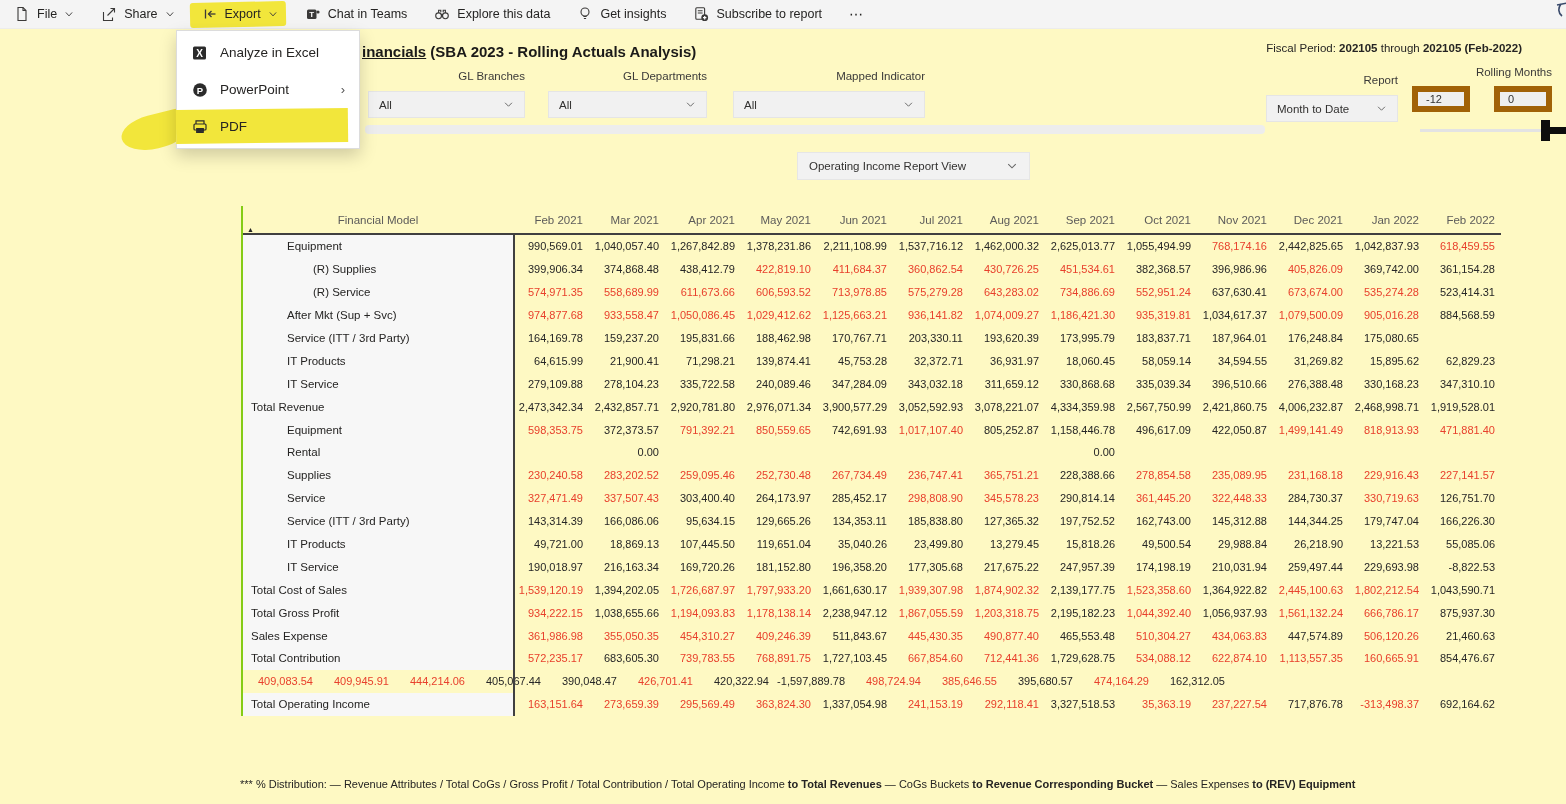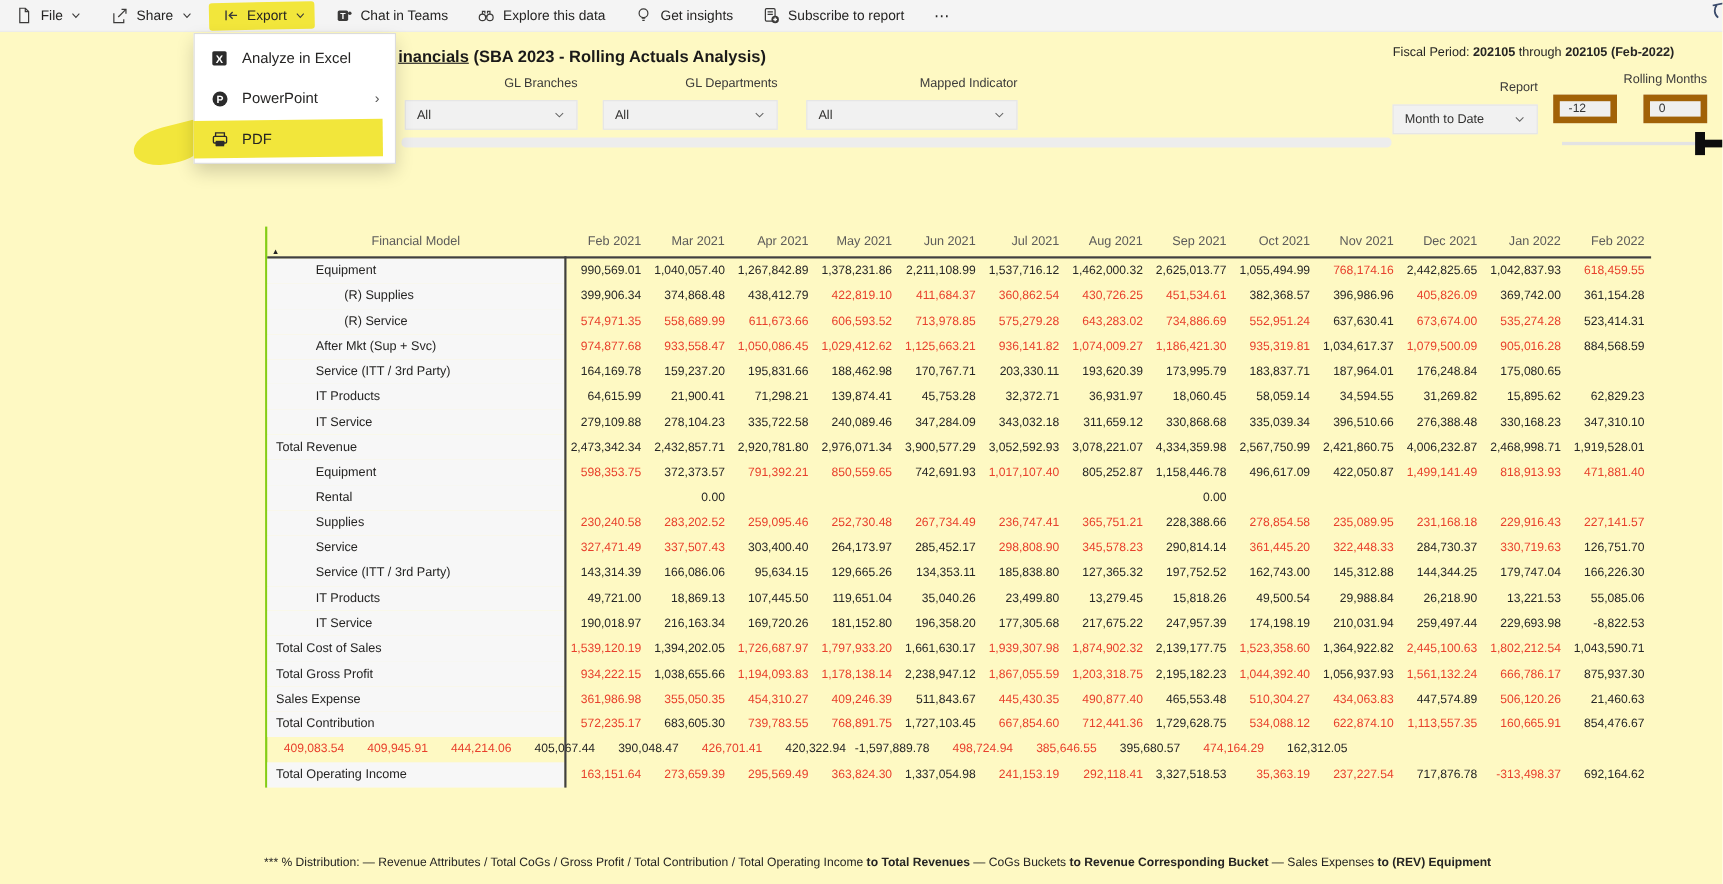--- a/index.html
+++ b/index.html
@@ -273,20 +273,26 @@
     <div class="rinputs">
       <div class="rbox">-12</div>
       <div class="rbox">0</div>
     </div>
   </div>
   <div class="pane-scroll"></div>
   <div class="slider-track"></div>
   <div class="slider-handle"></div>
   <div class="slider-tail"></div>
 
+  <div class="view-select">
+    <span>Operating Income Report View</span>
+    <svg viewBox="0 0 16 16" fill="none" stroke="#666" stroke-width="1.4">
+        <polyline points="3,5.5 8,10.5 13,5.5"></polyline>
+      </svg>
+  </div>
 
   <div id="fin-table" class="fin-table">
       <div class="hdr">
         <div class="corner">Financial Model</div>
         <div class="mh">Feb 2021</div>
         <div class="mh">Mar 2021</div>
         <div class="mh">Apr 2021</div>
         <div class="mh">May 2021</div>
         <div class="mh">Jun 2021</div>
         <div class="mh">Jul 2021</div>

